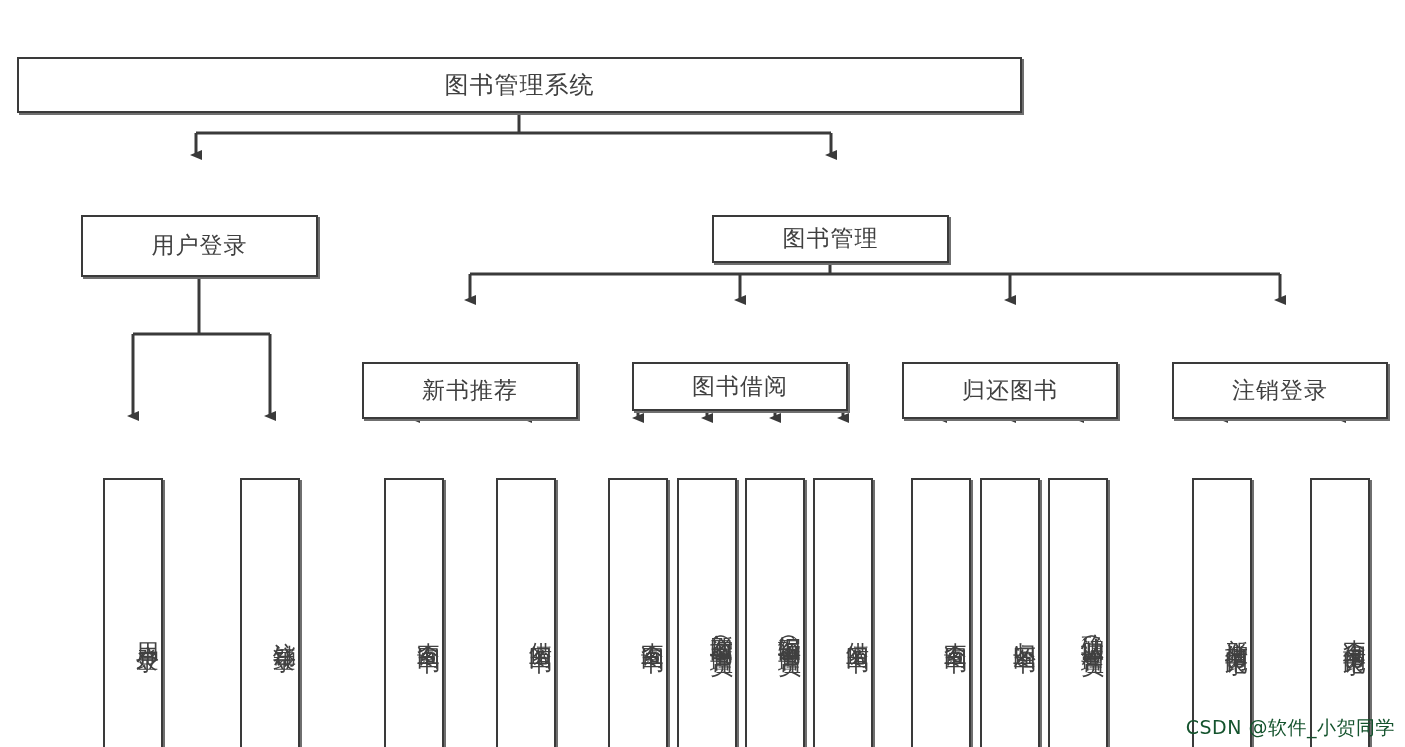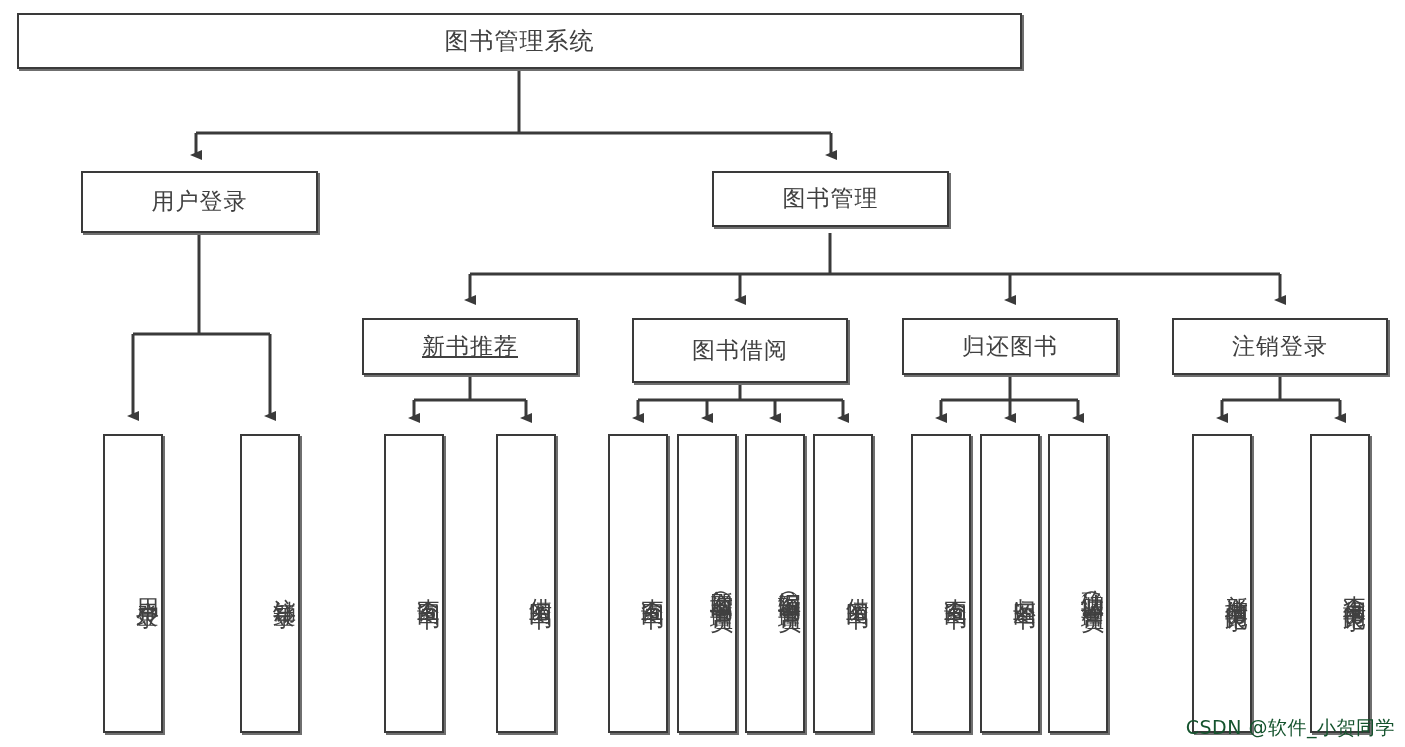--- a/index.html
+++ b/index.html
@@ -30,20 +30,21 @@
     box-sizing: border-box;
     background: #ffffff;
     border: 2px solid #3a3a3a;
     box-shadow: 2px 2px 0 0 #6f6f6f;
     display: flex;
     align-items: center;
     justify-content: center;
     color: #404040;
     line-height: 1.18;
     text-align: center;
+    margin-top: 44px;
   }
   .node.horiz {
     font-size: 23px;
     letter-spacing: 1px;
   }
   .node.vert {
     writing-mode: vertical-rl;
     text-orientation: upright;
     font-size: 23px;
     letter-spacing: 3px;
@@ -126,28 +127,28 @@
     </g>
   </svg>
 
   <div class="node horiz root" style="left:17px; top:13px; width:1005px; height:56px;">
     <span>图书管理系统</span>
   </div>
 
   <div class="node horiz" style="left:81px; top:171px; width:237px; height:62px;">
     <span>用户登录</span>
   </div>
-  <div class="node horiz" style="left:712px; top:171px; width:237px; height:56px;">
+  <div class="node horiz" style="left:712px; top:171px; width:237px; height:48px;">
     <span>图书管理</span>
   </div>
 
-  <div class="node horiz" style="left:362px; top:318px; width:216px; height:57px;text-decoration:underline;">
+  <div class="node horiz" style="left:362px; top:318px; width:216px; height:57px;">
     <span>新书推荐</span>
   </div>
-  <div class="node horiz" style="left:632px; top:318px; width:216px; height:65px;font-family:Liberation Serif, serif;">
+  <div class="node horiz" style="left:632px; top:318px; width:216px; height:49px;font-family:Liberation Serif, serif;">
     <span>图书借阅</span>
   </div>
   <div class="node horiz" style="left:902px; top:318px; width:216px; height:57px;">
     <span>归还图书</span>
   </div>
   <div class="node horiz" style="left:1172px; top:318px; width:216px; height:57px;">
     <span>注销登录</span>
   </div>
 
   <div class="node vert" style="left:103px; top:434px; width:60px; height:299px;">

